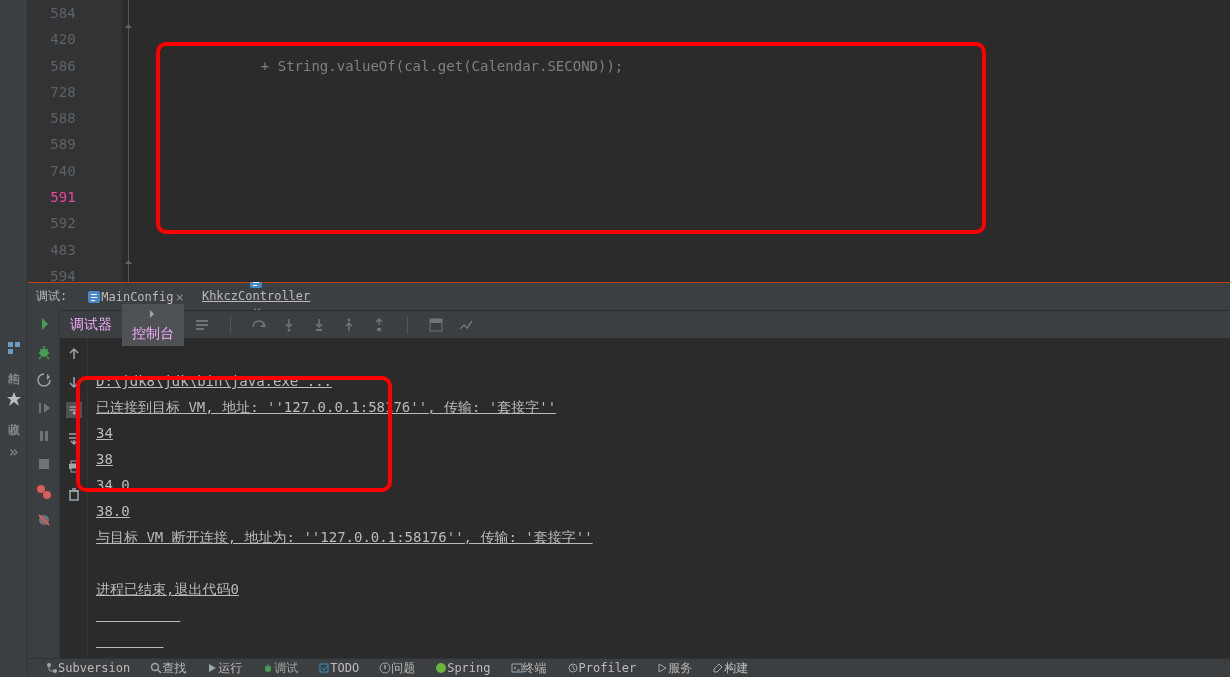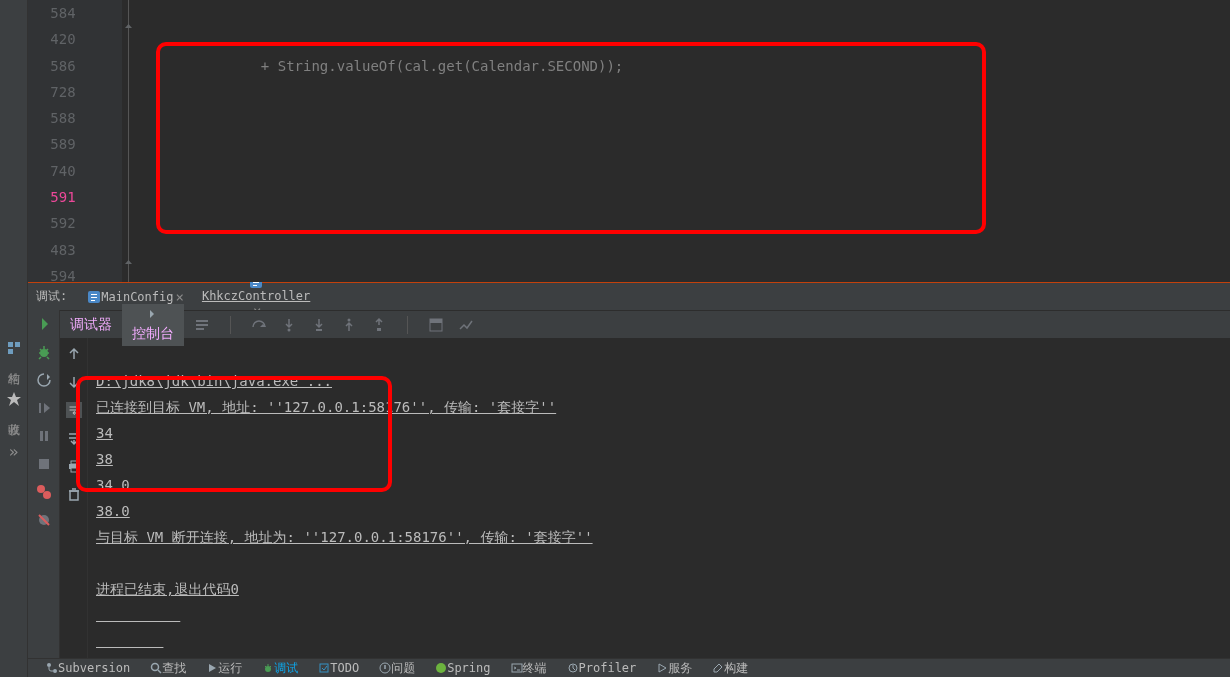--- a/index.html
+++ b/index.html
@@ -166,21 +166,21 @@
   padding-left: 8px;
   font-size: 12px;
   color: #bbbbbb;
 }
 .btab {
   display: flex;
   align-items: center;
   padding: 0 10px;
   cursor: pointer;
 }
-.btab.active { color: #0ea5e9; }
+.btab.active { color: #a3a3a3; }
 .gutter-fold {
   position: absolute;
   width: 18px;
   left: 94px;
   top: 0;
   bottom: 0;
 }
 .fold-line {
   position: absolute;
   left: 6px;

